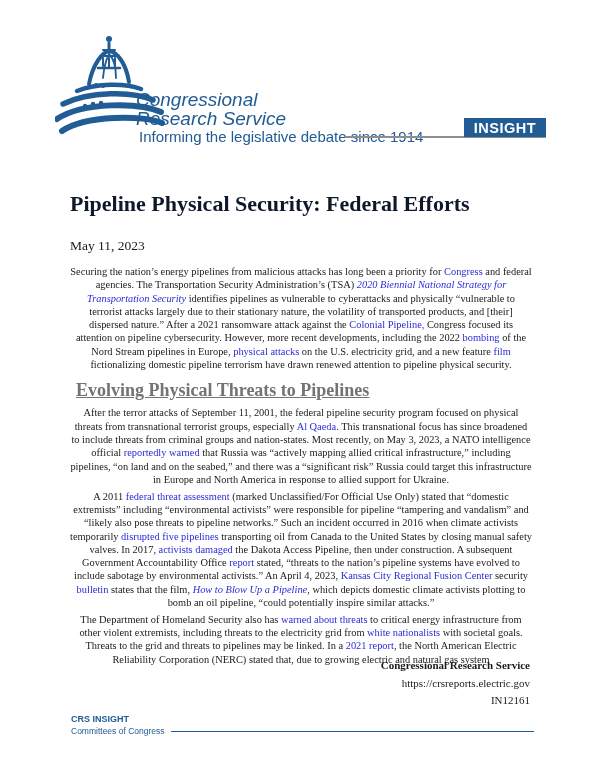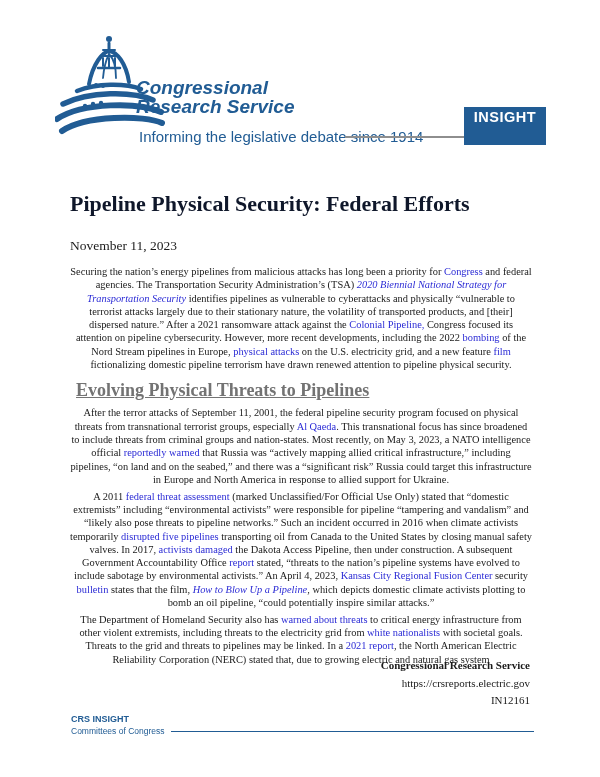--- a/index.html
+++ b/index.html
@@ -2,27 +2,27 @@
 <html><head>
 <meta charset="utf-8">
 <style>
   :root { --blue:#215C94; --link:#2B2BD5; --ink:#1a1a1a; }
   html,body { margin:0; padding:0; background:#fff; }
   .page { position:relative; width:600px; height:777px; background:#fff; overflow:hidden;
           font-family:"Liberation Serif", serif; color:var(--ink); }
 
   
   .logo-svg { position:absolute; left:55px; top:34px; width:110px; height:114px; }
-  .org { position:absolute; left:136px; top:78px; color:var(--blue);
-         font-family:"Liberation Sans", sans-serif; font-weight:bold; font-style:italic;
+  .org { position:absolute; left:136px; top:90px; color:var(--blue);
+         font-family:"Liberation Sans", sans-serif; font-weight:normal; font-style:italic;
          font-size:19px; line-height:19px; white-space:nowrap; }
   .tagline { position:absolute; left:139px; top:128px; color:var(--blue);
              font-family:"Liberation Sans", sans-serif; font-size:15px; white-space:nowrap; }
   .header-rule { position:absolute; left:345px; top:136px; width:201px; height:2px; background:#8e8e8e; }
-  .badge { position:absolute; left:464px; top:107px; width:82px; height:38px; background:var(--blue);
+  .badge { position:absolute; left:464px; top:118px; width:82px; height:19px; background:var(--blue);
            color:#fff; font-family:"Liberation Sans", sans-serif; font-weight:bold; font-size:14.5px;
            letter-spacing:.5px; text-align:center; line-height:21px; }
 
   
   main { position:absolute; left:70px; top:180px; width:462px; }
   h1 { font:bold 22px "Liberation Serif", serif; color:#0f172a; margin:10px 0 20px 0; line-height:27px; }
   .date { font-size:13.5px; line-height:17px; margin:0 0 11px 0; }
   #content p { font-size:10.4px; line-height:13.3px; margin:0 0 3.5px 0; text-align:center; }
   #content h2 { font:bold 18px "Liberation Serif", serif; color:#737373; margin:9px 0 5px 6px; line-height:21px;text-decoration:underline; }
   .lnk { color:var(--link); cursor:pointer; }
@@ -71,21 +71,21 @@
       <div>Congressional</div>
       <div>Research Service</div>
     </div>
     <div class="tagline">Informing the legislative debate since 1914</div>
     <div class="header-rule"></div>
     <div class="badge">INSIGHT</div>
   </header>
 
   <main>
     <h1>Pipeline Physical Security: Federal Efforts</h1>
-    <div class="date">November 11, 2023</div>
+    <div class="date">May 11, 2023</div>
     <div id="content">
         <p><span>Securing the nation’s energy pipelines from malicious attacks has long been a priority for </span><span class="lnk">Congress</span><span> and federal agencies. The Transportation Security Administration’s (TSA) </span><span class="lnk it">2020 Biennial National Strategy for Transportation Security</span><span> identifies pipelines as vulnerable to cyberattacks and physically “vulnerable to terrorist attacks largely due to their stationary nature, the volatility of transported products, and [their] dispersed nature.” After a 2021 ransomware attack against the </span><span class="lnk">Colonial Pipeline,</span><span> Congress focused its attention on pipeline cybersecurity. However, more recent developments, including the 2022 </span><span class="lnk">bombing</span><span> of the Nord Stream pipelines in Europe, </span><span class="lnk">physical attacks</span><span> on the U.S. electricity grid, and a new feature </span><span class="lnk">film</span><span> fictionalizing domestic pipeline terrorism have drawn renewed attention to pipeline physical security.</span></p>
         <h2>Evolving Physical Threats to Pipelines</h2>
         <p><span>After the terror attacks of September 11, 2001, the federal pipeline security program focused on physical threats from transnational terrorist groups, especially </span><span class="lnk">Al Qaeda</span><span>. This transnational focus has since broadened to include threats from criminal groups and nation-states. Most recently, on May 3, 2023, a NATO intelligence official </span><span class="lnk">reportedly warned</span><span> that Russia was “actively mapping allied critical infrastructure,” including pipelines, “on land and on the seabed,” and there was a “significant risk” Russia could target this infrastructure in Europe and North America in response to allied support for Ukraine.</span></p>
         <p><span>A 2011 </span><span class="lnk">federal threat assessment</span><span> (marked Unclassified/For Official Use Only) stated that “domestic extremists” including “environmental activists” were responsible for pipeline “tampering and vandalism” and “likely also pose threats to pipeline networks.” Such an incident occurred in 2016 when climate activists temporarily </span><span class="lnk">disrupted five pipelines</span><span> transporting oil from Canada to the United States by closing manual safety valves. In 2017, </span><span class="lnk">activists damaged</span><span> the Dakota Access Pipeline, then under construction. A subsequent Government Accountability Office </span><span class="lnk">report</span><span> stated, “threats to the nation’s pipeline systems have evolved to include sabotage by environmental activists.” An April 4, 2023, </span><span class="lnk">Kansas City Regional Fusion Center</span><span> security </span><span class="lnk">bulletin</span><span> states that the film, </span><span class="lnk it">How to Blow Up a Pipeline</span><span>, which depicts domestic climate activists plotting to bomb an oil pipeline, “could potentially inspire similar attacks.”</span></p>
         <p><span>The Department of Homeland Security also has </span><span class="lnk">warned about threats</span><span> to critical energy infrastructure from other violent extremists, including threats to the electricity grid from </span><span class="lnk">white nationalists</span><span> with societal goals. Threats to the grid and threats to pipelines may be linked. In a </span><span class="lnk">2021 report</span><span>, the North American Electric Reliability Corporation (NERC) stated that, due to growing electric and natural gas system</span></p>
       </div>
   </main>
 
   <div class="footer-right">

